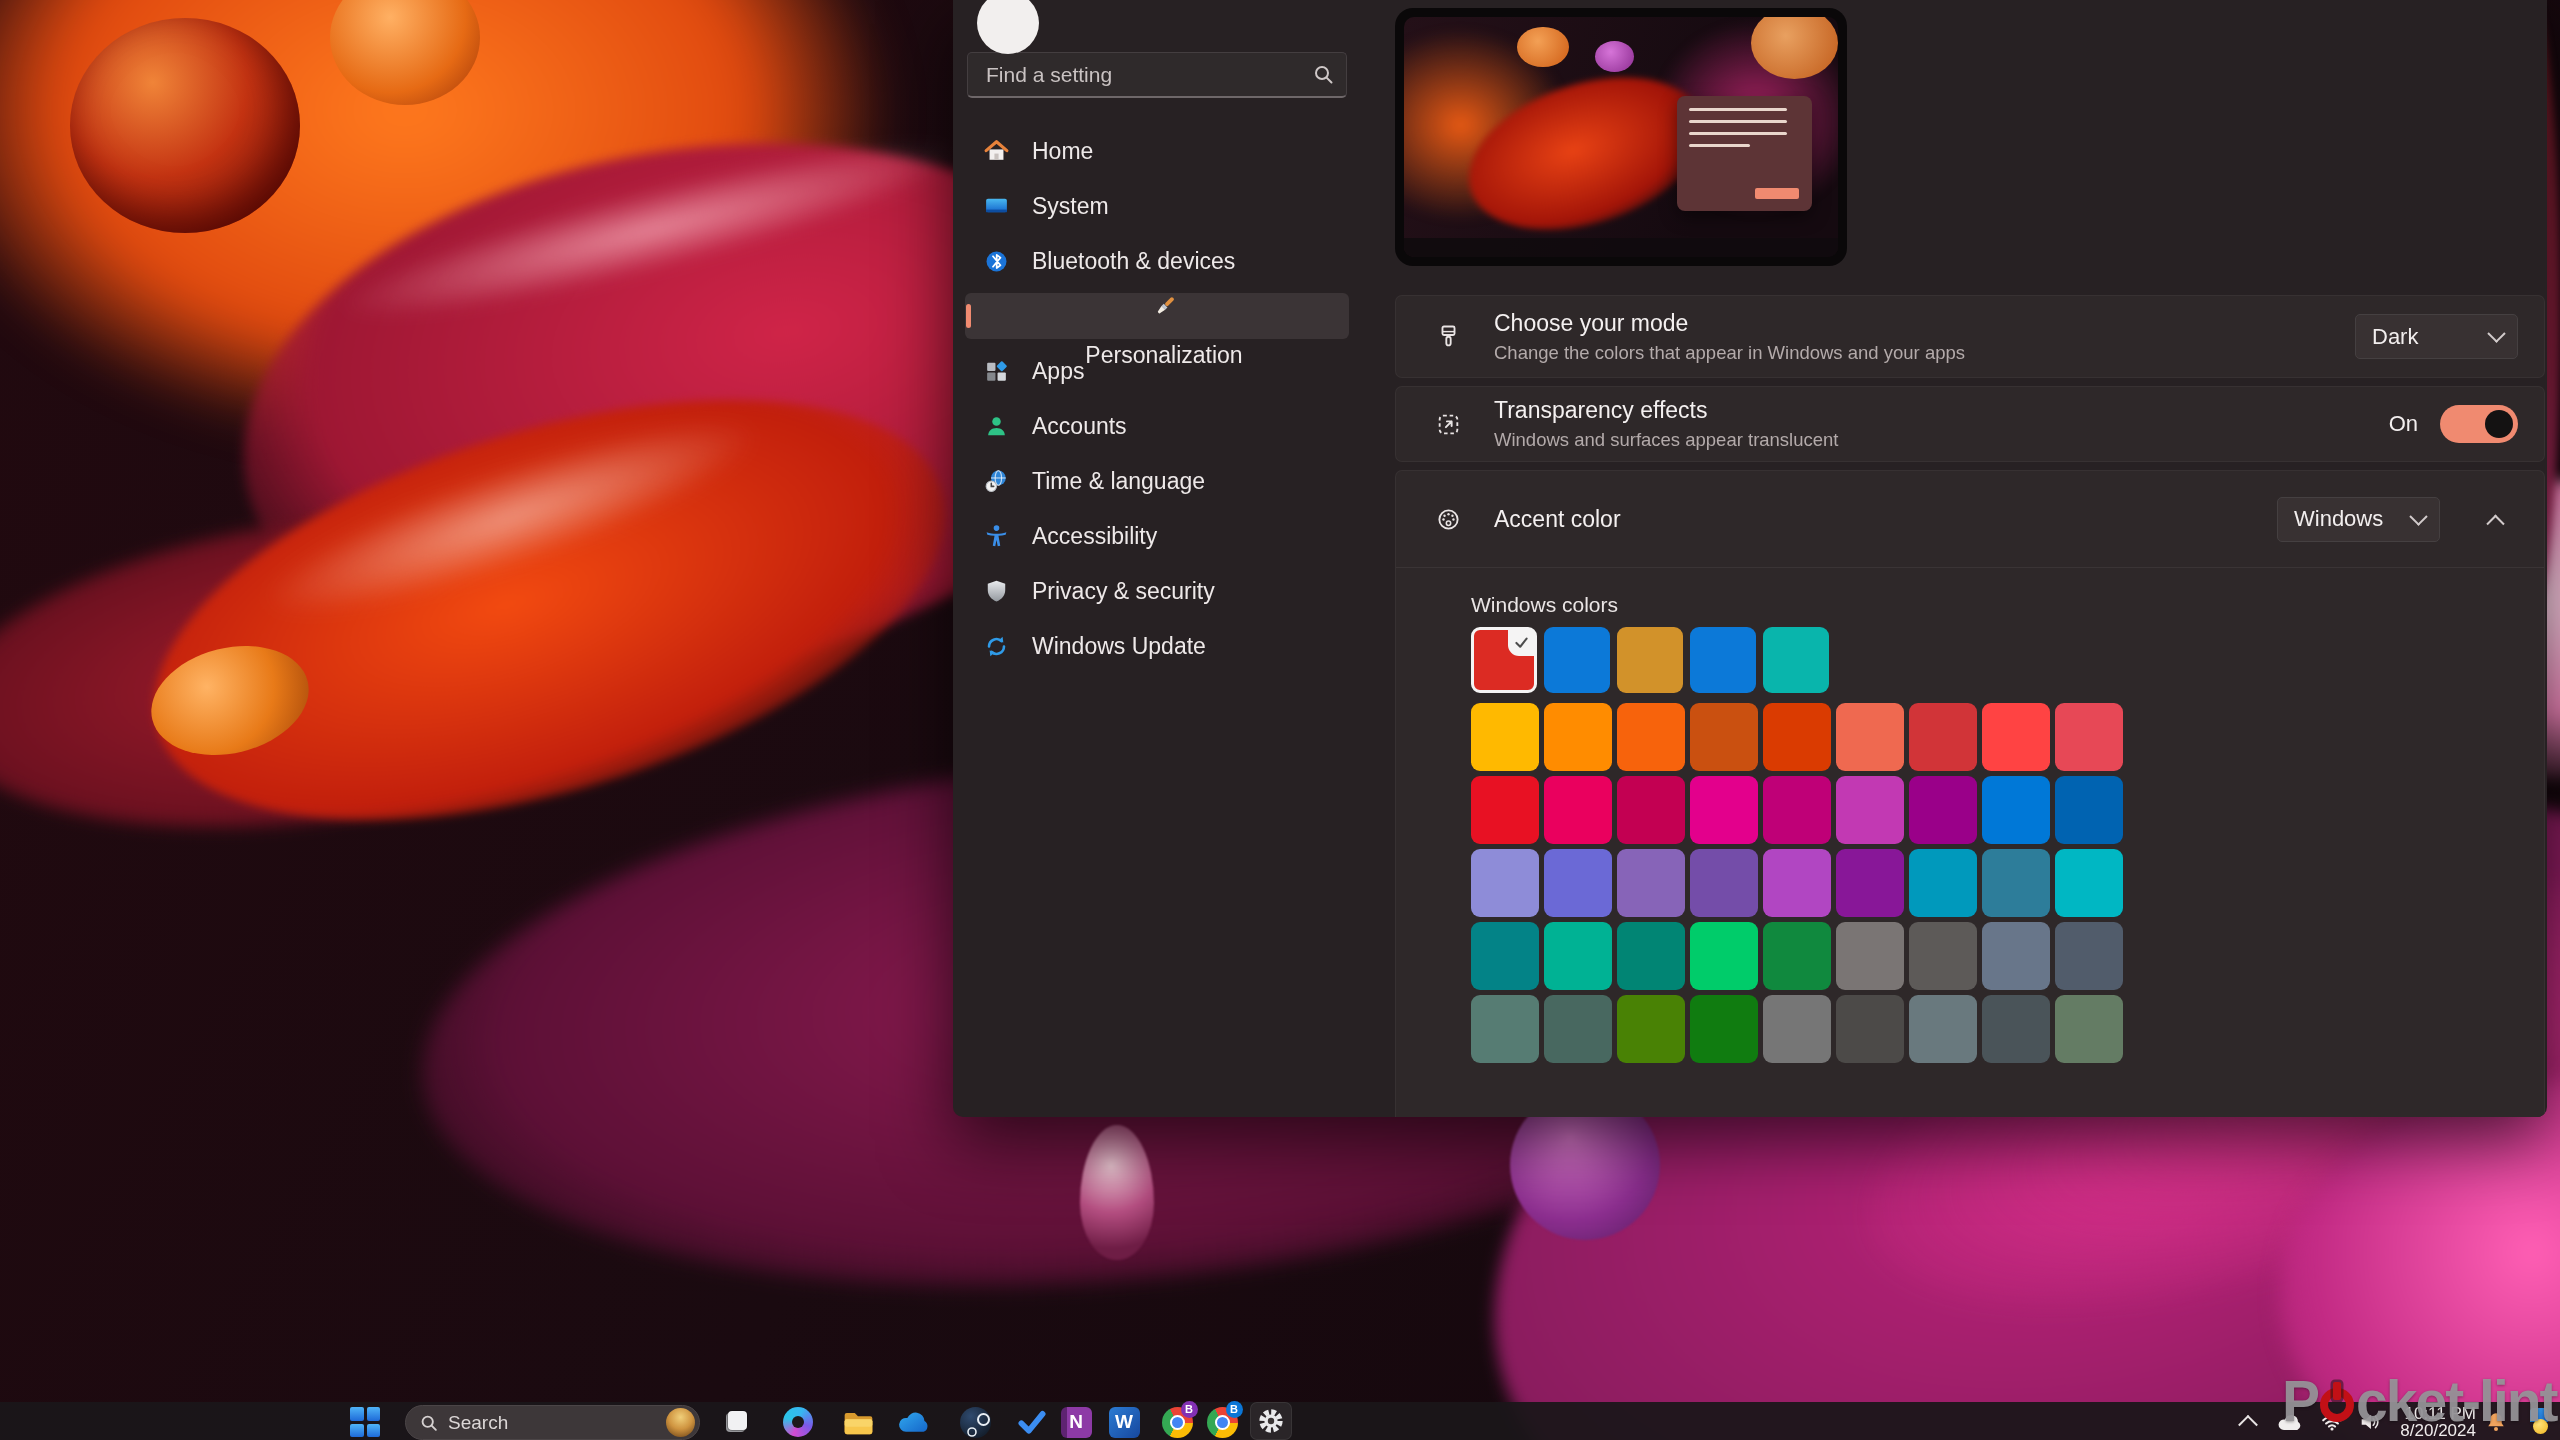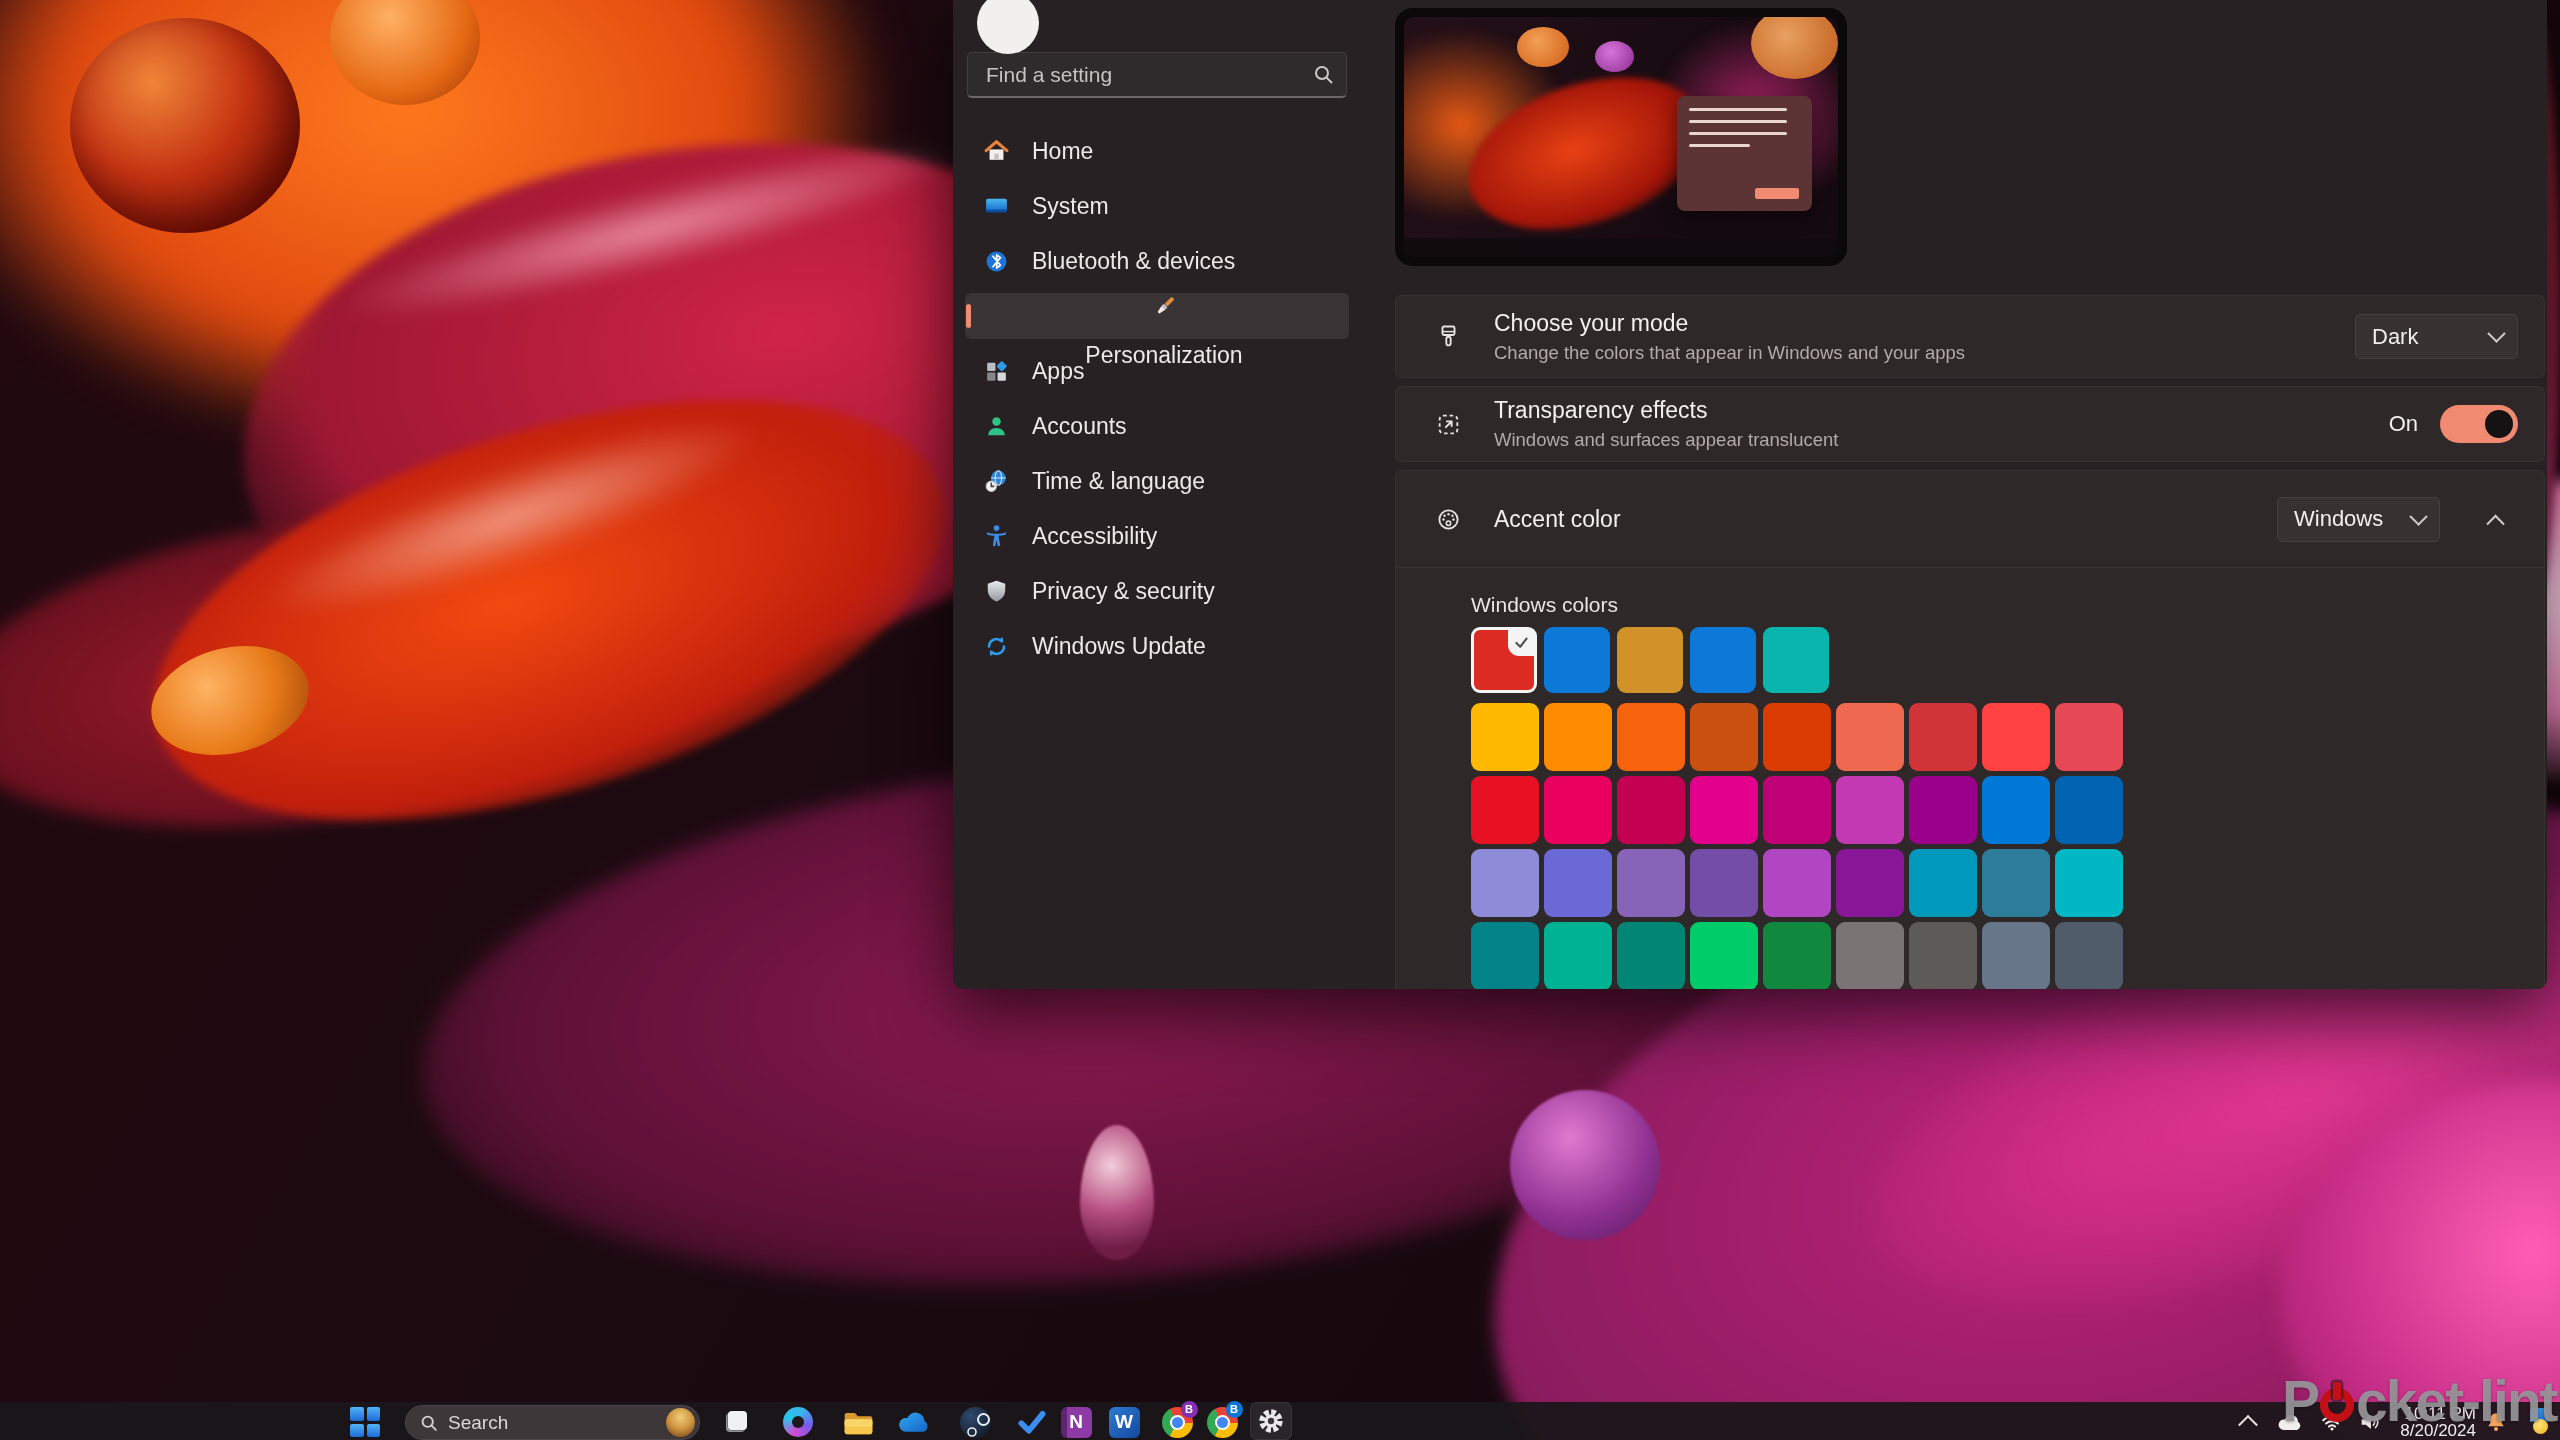--- a/index.html
+++ b/index.html
@@ -23,21 +23,21 @@
   .b8{left:420px;top:760px;width:1400px;height:520px;transform:rotate(-5deg);background:radial-gradient(ellipse at 50% 45%,#8e1b52,#5d1036 62%,rgba(40,6,22,0) 85%);filter:blur(10px);}
   .b9{left:1080px;top:1125px;width:74px;height:135px;border-radius:50% 50% 50% 50%/58% 58% 42% 42%;background:radial-gradient(circle at 42% 30%,#f3cdd9,#b64f82 45%,#6e1d45 80%);filter:blur(1px);}
   .b10{left:1480px;top:820px;width:1400px;height:760px;transform:rotate(-14deg);background:radial-gradient(ellipse at 45% 42%,#c0227c,#8a1c5e 58%,rgba(60,10,40,0) 84%);filter:blur(8px);}
   .b11{left:2280px;top:1080px;width:560px;height:430px;background:radial-gradient(circle at 45% 40%,#ff5fb4,#c22a84 55%,rgba(120,20,80,0) 85%);filter:blur(10px);}
   .b12{left:2440px;top:480px;width:230px;height:300px;background:radial-gradient(circle at 40% 40%,#ffdcec,#ef84b8 50%,rgba(180,60,120,0) 85%);filter:blur(7px);}
   .b13{left:1510px;top:1090px;width:150px;height:150px;background:radial-gradient(circle at 40% 32%,#e07ad0,#8d2f90 60%,#551a5e);filter:blur(1px);}
   .b14{left:1850px;top:930px;width:900px;height:330px;transform:rotate(-18deg);background:radial-gradient(ellipse at 50% 50%,rgba(235,60,150,.8),rgba(150,25,95,0) 80%);filter:blur(12px);}
   .b15{left:2500px;top:0;width:60px;height:620px;background:linear-gradient(#6e1a20,#8a2040 60%,#b0336e);filter:blur(4px);}
 
   
-  .win{position:absolute;left:953px;top:0;width:1594px;height:989px;background:#272123;
+  .win{position:absolute;left:953px;top:0;width:1594px;height:1117px;background:#272123;
        border-radius:0 0 10px 10px;box-shadow:0 24px 70px rgba(0,0,0,.65);overflow:hidden;z-index:10;}
   .avatar{position:absolute;left:977px;top:-8px;width:62px;height:62px;border-radius:50%;background:#f2efee;z-index:12;}
 
   .searchbox{position:absolute;left:14px;top:52px;width:380px;height:46px;background:#2f2a2b;
        border:1px solid #443e40;border-bottom:2px solid #6e6769;border-radius:5px;box-sizing:border-box;
        display:flex;align-items:center;padding:0 12px 0 16px;}
   .searchbox input{flex:1;background:transparent;border:none;outline:none;color:#e6e0e0;font-size:21px;
        font-family:inherit;}
   .searchbox input::placeholder{color:#c9c2c2;opacity:1;}
 

